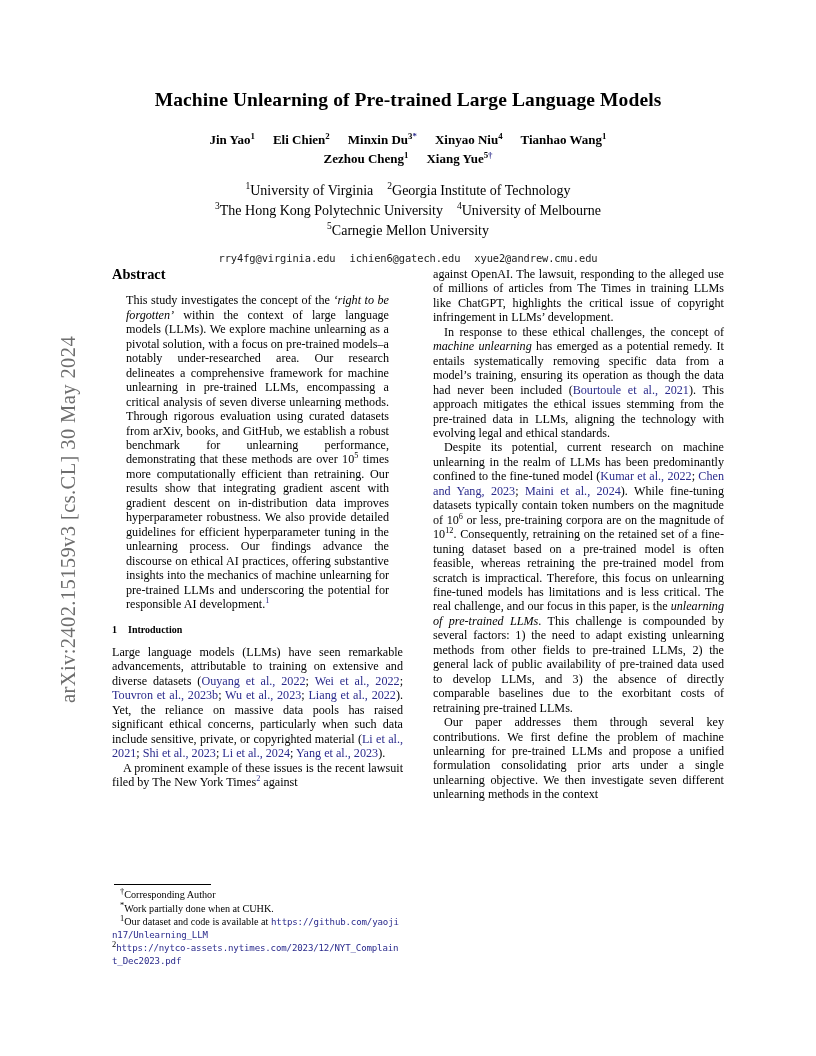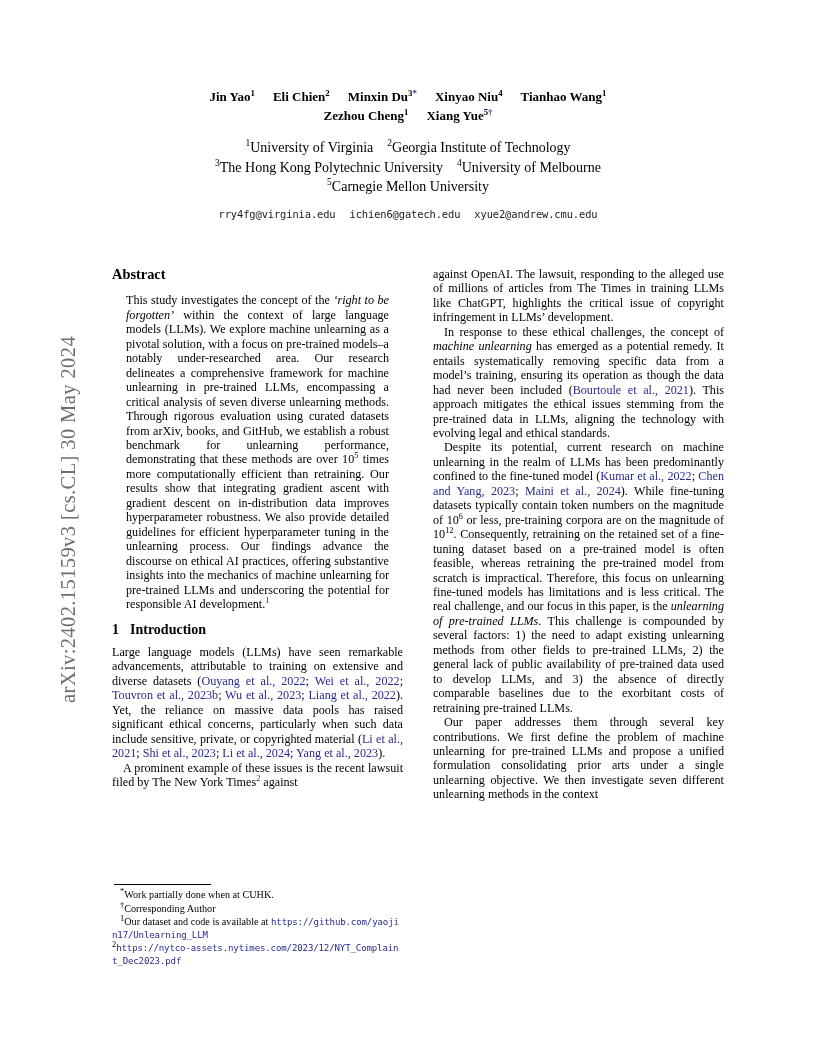--- a/index.html
+++ b/index.html
@@ -93,21 +93,21 @@
     font-size: 14.4px;
     font-weight: bold;
     margin: 0 0 9px 0;
   }
   .abstract-body {
     margin: 12px;
     padding: 0 2px;
   }
 
   .section-head {
-    font-size: 14px;
+    font-size: 10px;
     font-weight: bold;
     margin: 8px 0 7px 0;
     text-align: left;
   }
   .section-head .secnum { margin-right: 11px; }
 
   p.para {
     margin: 0;
     text-indent: 11px;
   }
@@ -150,20 +150,21 @@
   }
 </style>
 </head>
 <body>
 
 <div class="page">
 
   <div class="arxiv-stamp">arXiv:2402.15159v3  [cs.CL]  30 May 2024</div>
 
   <div class="title-block">
+    <h1 class="paper-title">Machine Unlearning of Pre-trained Large Language Models</h1>
 
     <div class="author-line">
       <span class="au"><span>Jin Yao</span><sup>1</sup></span><span class="au"><span>Eli Chien</span><sup>2</sup></span><span class="au"><span>Minxin Du</span><sup>3</sup><sup class="marksym">*</sup></span><span class="au"><span>Xinyao Niu</span><sup>4</sup></span><span class="au"><span>Tianhao Wang</span><sup>1</sup></span>
     </div>
 
     <div class="author-line">
       <span class="au"><span>Zezhou Cheng</span><sup>1</sup></span><span class="au"><span>Xiang Yue</span><sup>5</sup><sup class="marksym">†</sup></span>
     </div>
 
     <div class="affil-block">
@@ -191,22 +192,22 @@
 
     <div class="section-head"><span class="secnum">1</span><span>Introduction</span></div>
 
     <p class="para first"><span>Large language models (LLMs) have seen remarkable advancements, attributable to training on extensive and diverse datasets (</span><span class="cite">Ouyang et al., 2022</span><span>; </span><span class="cite">Wei et al., 2022</span><span>; </span><span class="cite">Touvron et al., 2023b</span><span>; </span><span class="cite">Wu et al., 2023</span><span>; </span><span class="cite">Liang et al., 2022</span><span>). Yet, the reliance on massive data pools has raised significant ethical concerns, particularly when such data include sensitive, private, or copyrighted material (</span><span class="cite">Li et al., 2021</span><span>; </span><span class="cite">Shi et al., 2023</span><span>; </span><span class="cite">Li et al., 2024</span><span>; </span><span class="cite">Yang et al., 2023</span><span>).</span></p>
 
     <p class="para"><span>A prominent example of these issues is the recent lawsuit filed by The New York Times</span><sup class="marksym">2</sup><span> against</span></p>
   </div>
 
   <div class="footnotes">
     <div class="fn-rule"></div>
+    <p class="fn"><span class="mk">†</span><span>Corresponding Author</span></p>
     <p class="fn"><span class="mk">*</span><span>Work partially done when at CUHK.</span></p>
-    <p class="fn"><span class="mk">†</span><span>Corresponding Author</span></p>
     <p class="fn"><span class="mk">1</span><span>Our dataset and code is available at </span><span class="mono-url">https://github.com/yaojin17/Unlearning_LLM</span></p>
     <p class="fn fn-url-line"><span class="mk">2</span><span class="mono-url">https://nytco-assets.nytimes.com/2023/12/NYT_Complaint_Dec2023.pdf</span></p>
   </div>
 
   <div class="col col-right">
 
     <p class="para first"><span> against OpenAI. The lawsuit, responding to the alleged use of millions of articles from The Times in training LLMs like ChatGPT, highlights the critical issue of copyright infringement in LLMs’ development.</span></p>
 
     <p class="para"><span>In response to these ethical challenges, the concept of </span><span class="ital">machine unlearning</span><span> has emerged as a potential remedy. It entails systematically removing specific data from a model’s training, ensuring its operation as though the data had never been included (</span><span class="cite">Bourtoule et al., 2021</span><span>). This approach mitigates the ethical issues stemming from the pre-trained data in LLMs, aligning the technology with evolving legal and ethical standards.</span></p>
 

